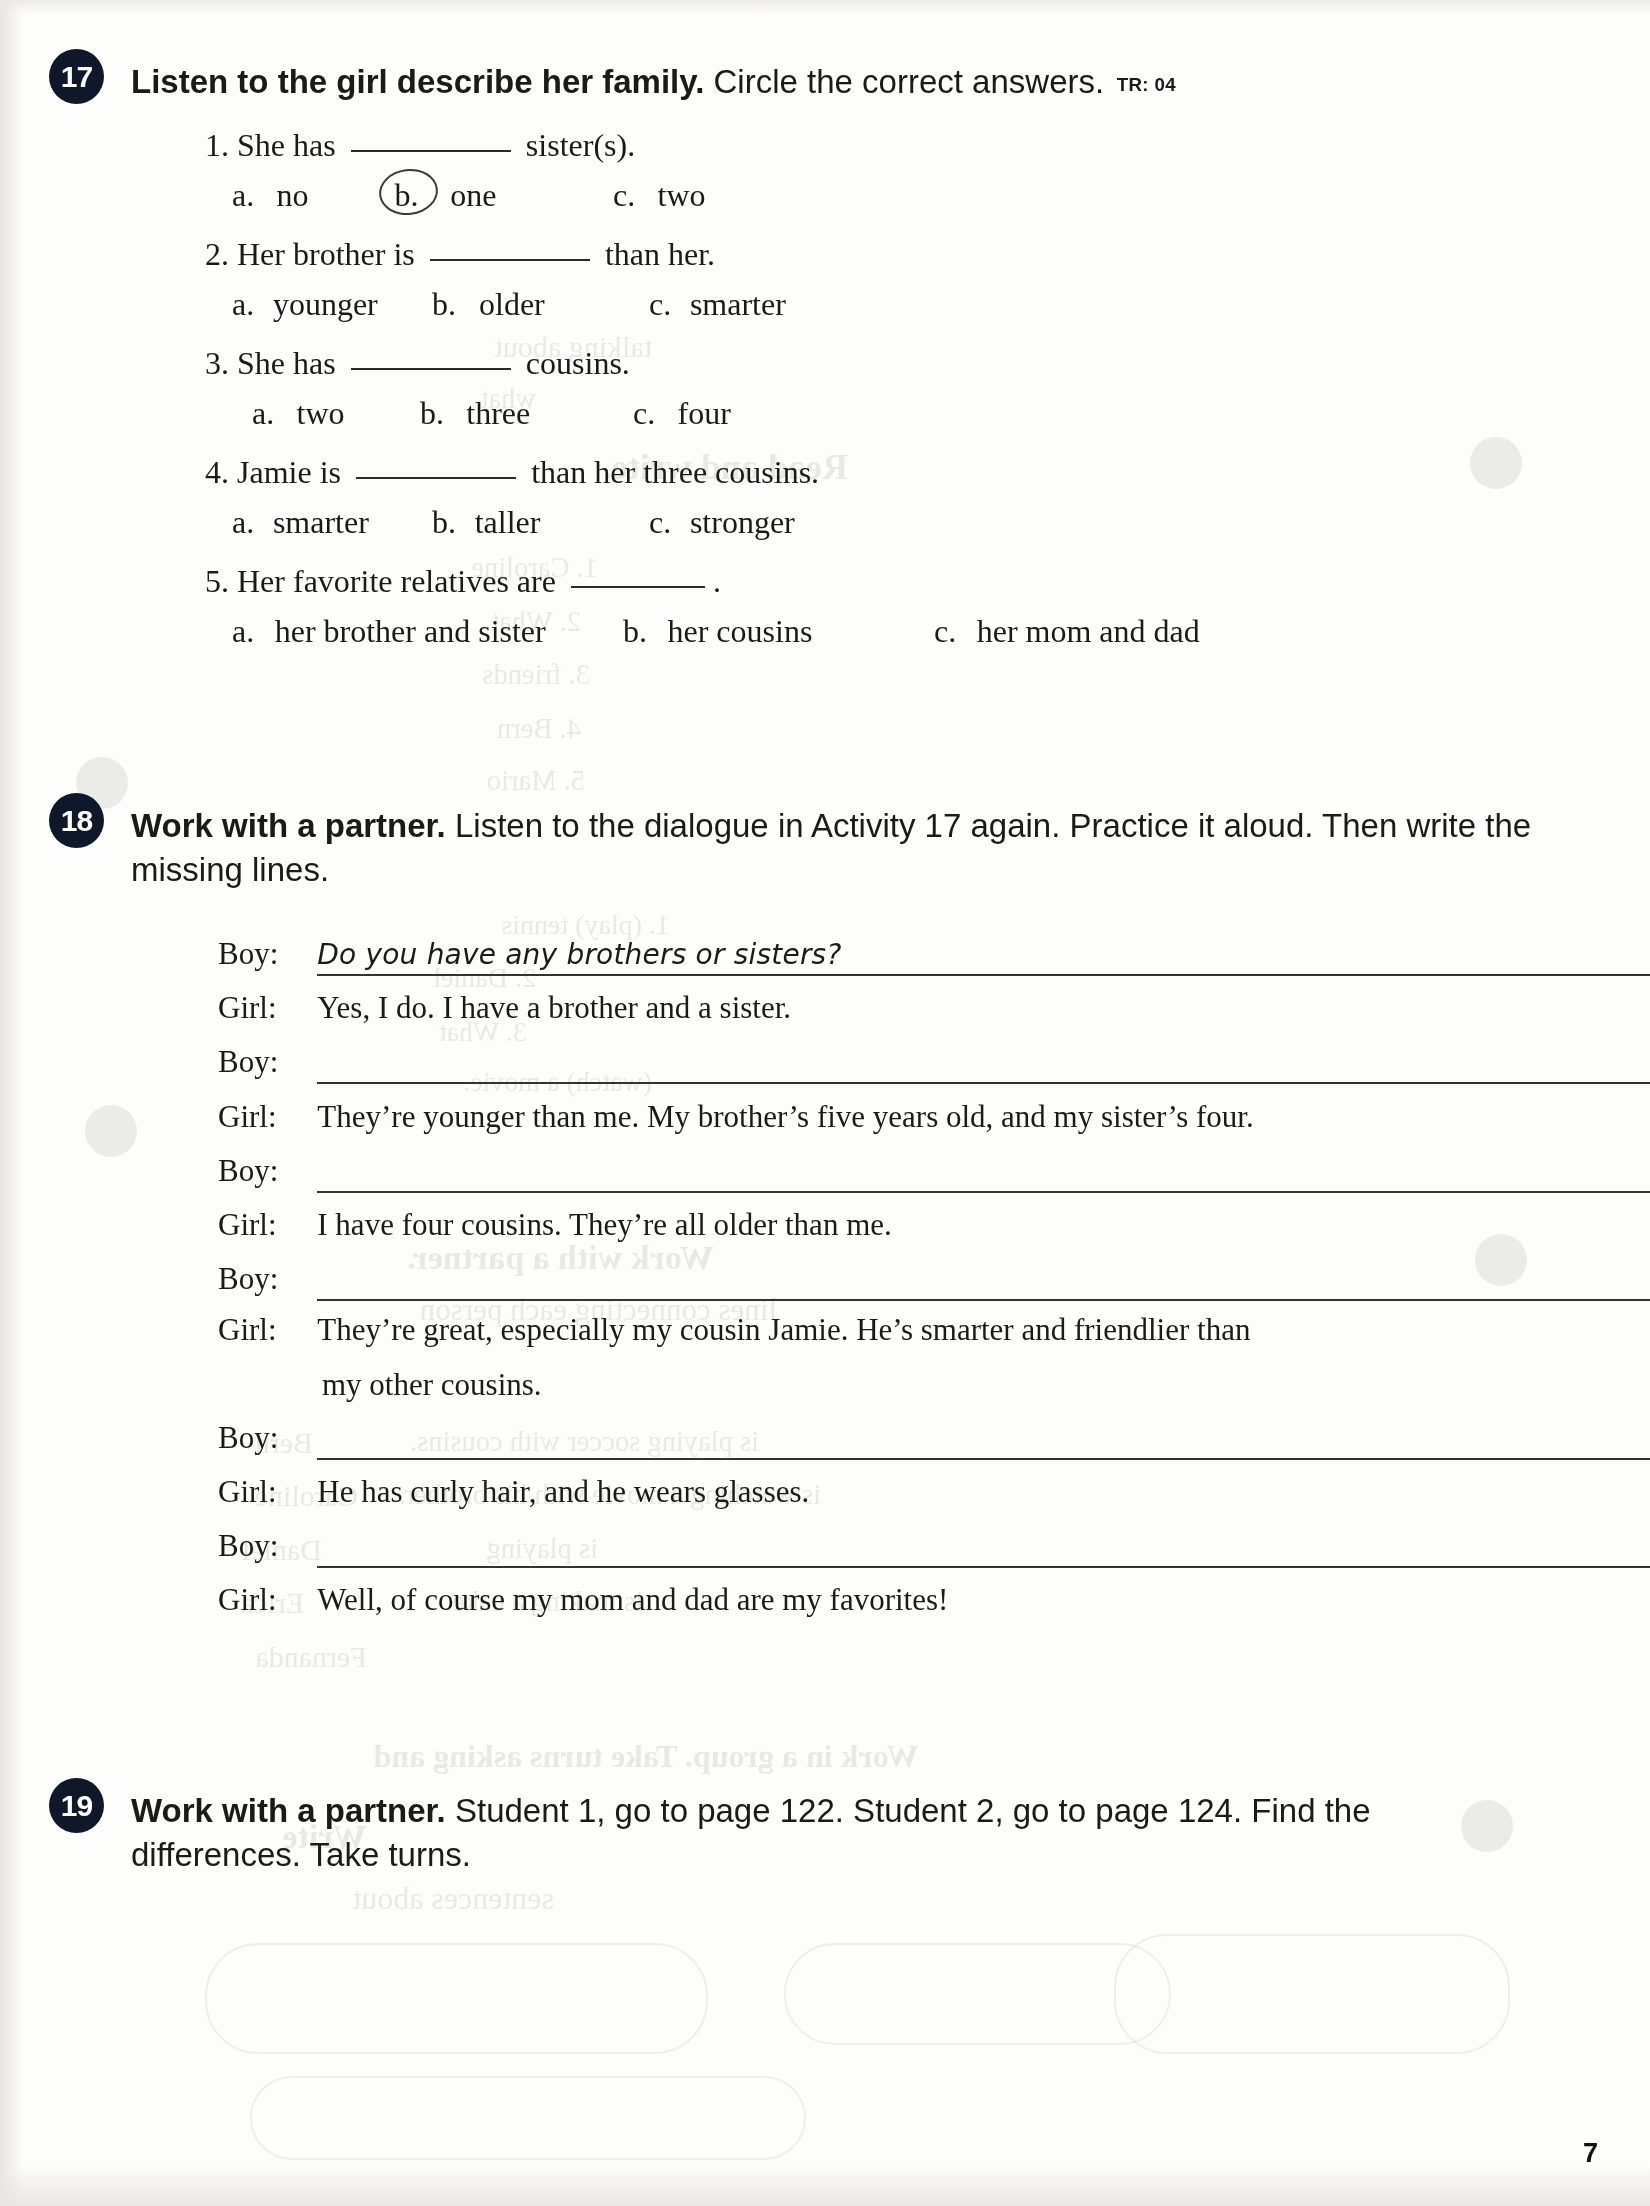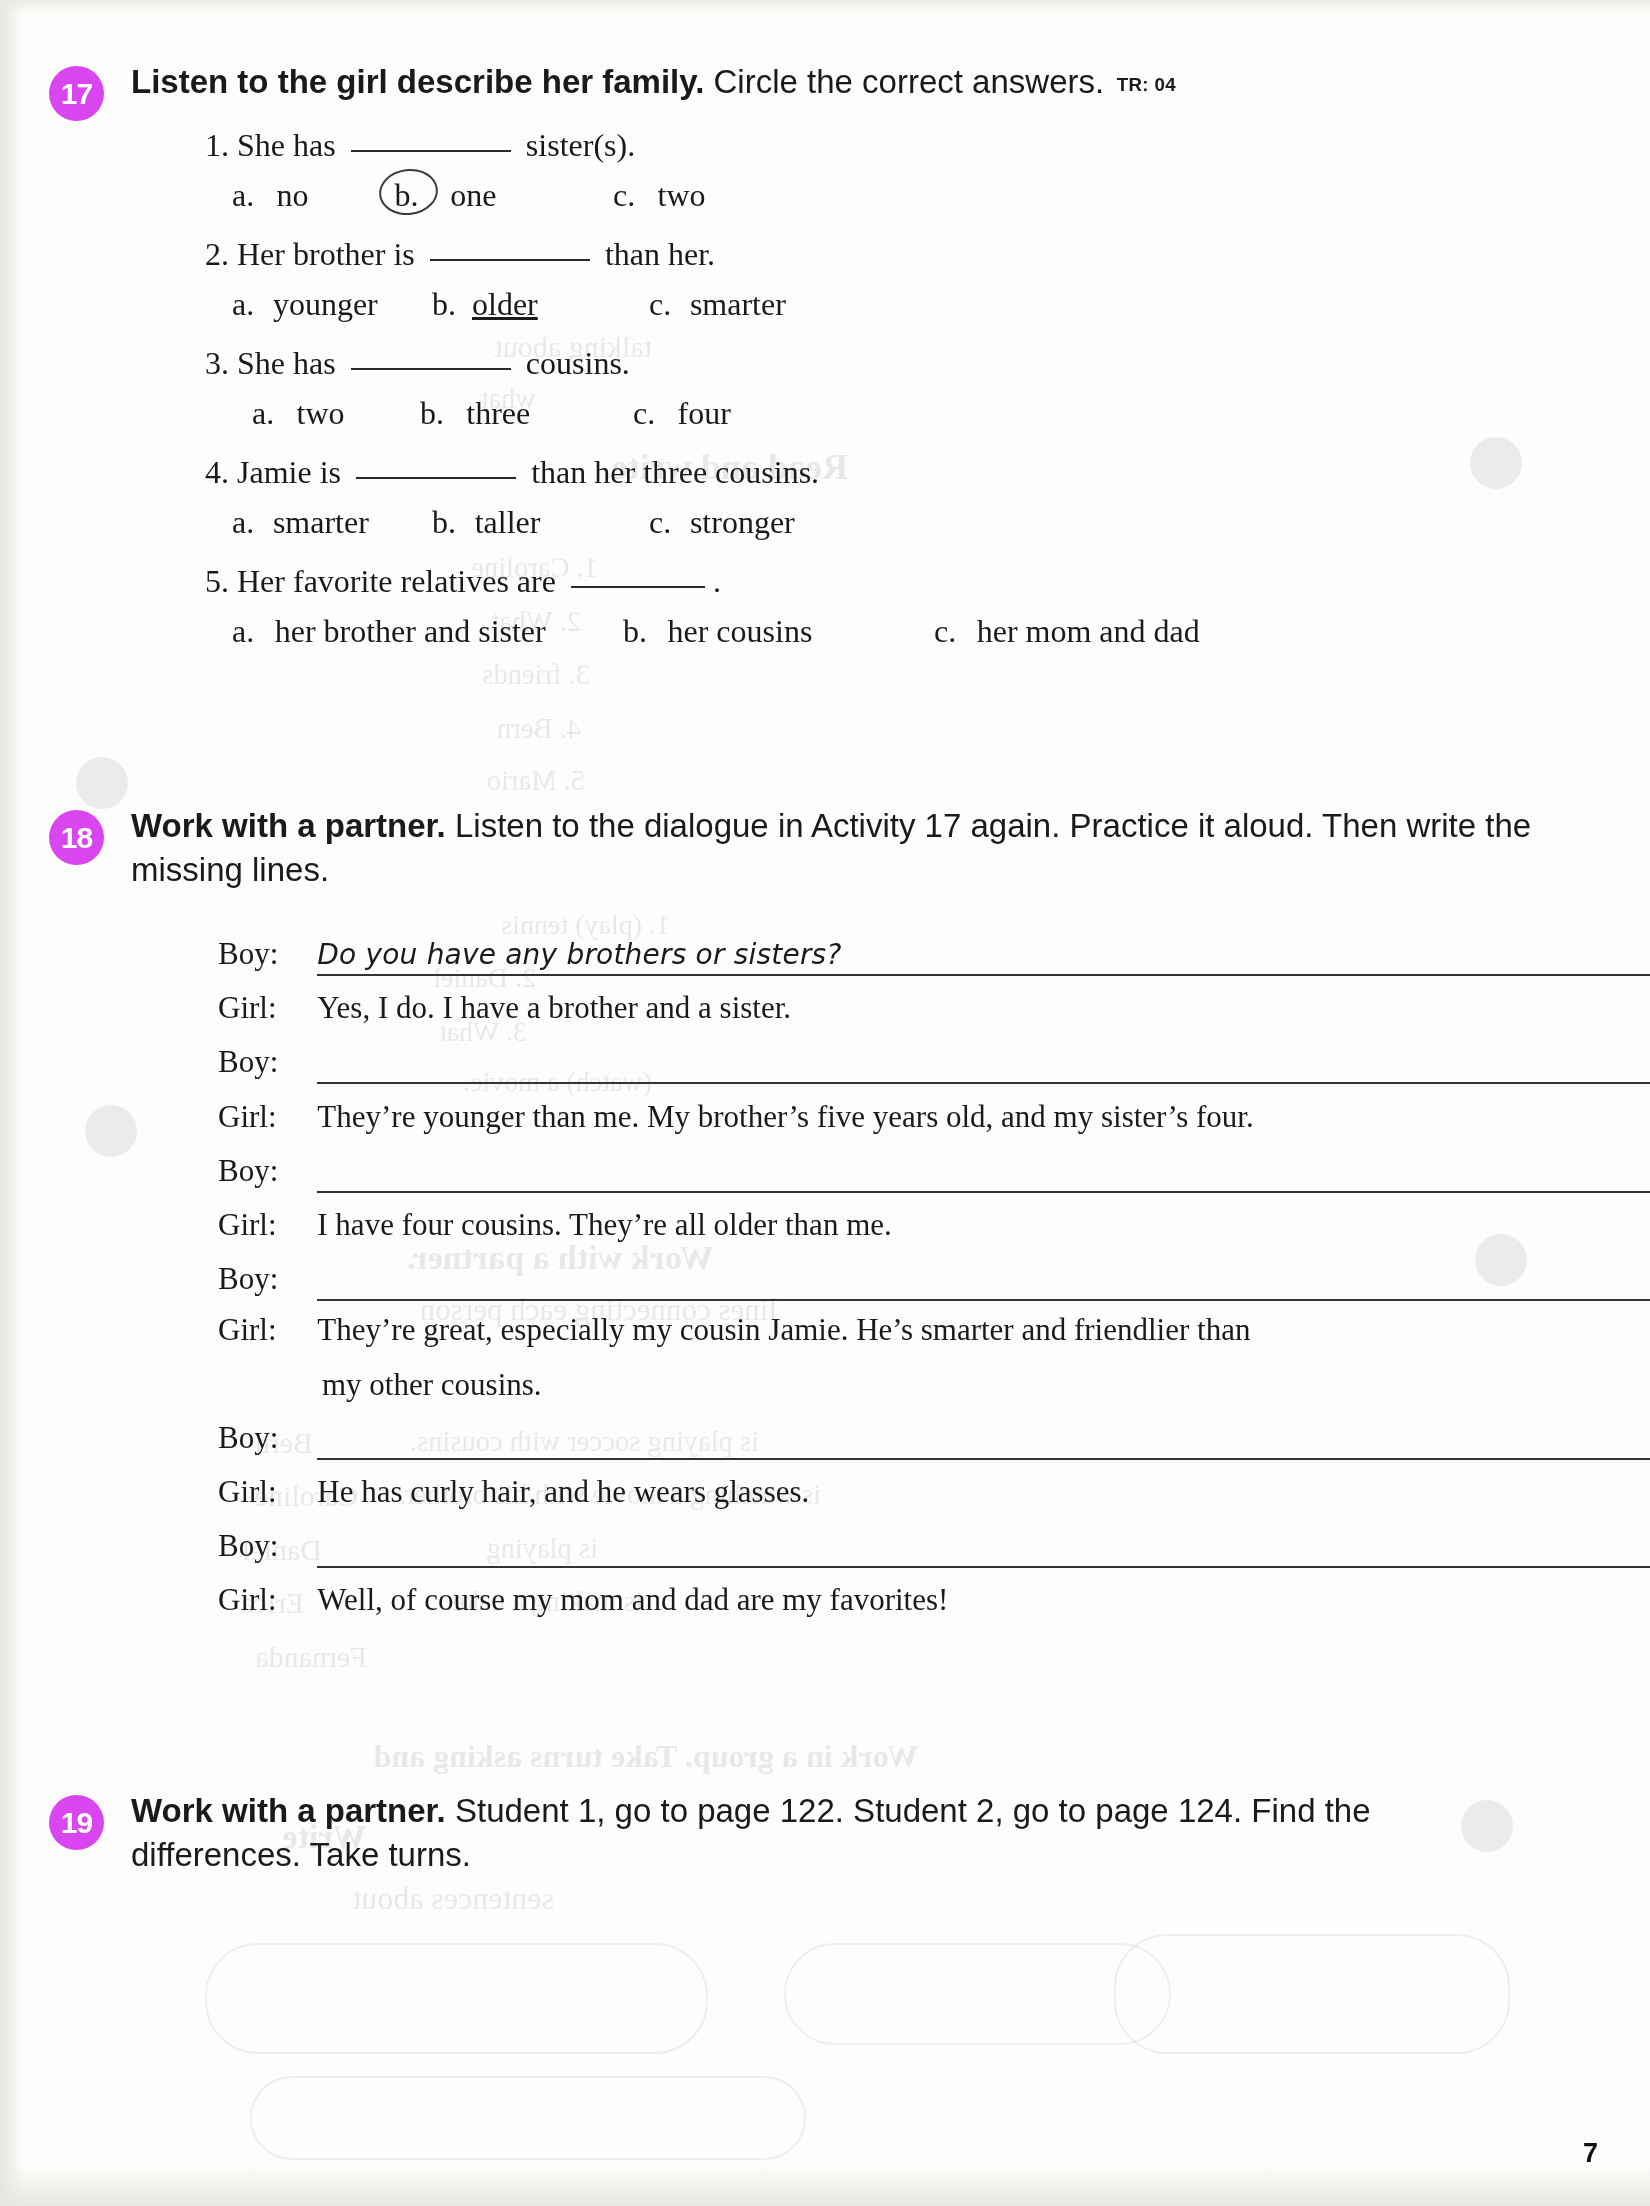--- a/index.html
+++ b/index.html
@@ -43,25 +43,25 @@
     height: 2206px;
   }
   
   .activity {
     position: absolute;
     left: 49px;
   }
   .act-num {
     position: absolute;
     left: 0;
-    top: 17px;
+    top: 0;
     width: 55px;
     height: 55px;
     border-radius: 50%;
-    background: #d946ef;
+    background: #0f172a;
     color: #ffffff;
     font-family: "Liberation Sans", sans-serif;
     font-weight: bold;
     font-size: 30px;
     display: flex;
     align-items: center;
     justify-content: center;
     letter-spacing: -0.9px;
   }
   .act-head {
@@ -316,21 +316,21 @@
           <span class="blank"></span>
           <span>than her.</span>
         </div>
         <div class="opt-line">
           <span class="opt" style="display:inline-block;width:192px;">
             <span>a.</span>
             <span style="margin-left:10.7px;">younger</span>
           </span>
           <span class="opt" style="display:inline-block;width:209px;">
             <span>b.</span>
-            <span style="margin-left:8px;text-decoration:underline;">older</span>
+            <span style="margin-left:15px;">older</span>
           </span>
           <span class="opt">
             <span>c.</span>
             <span style="margin-left:10.7px;">smarter</span>
           </span>
         </div>
 
         <div class="q-line">
           <span>3.</span>
           <span>She has</span>

